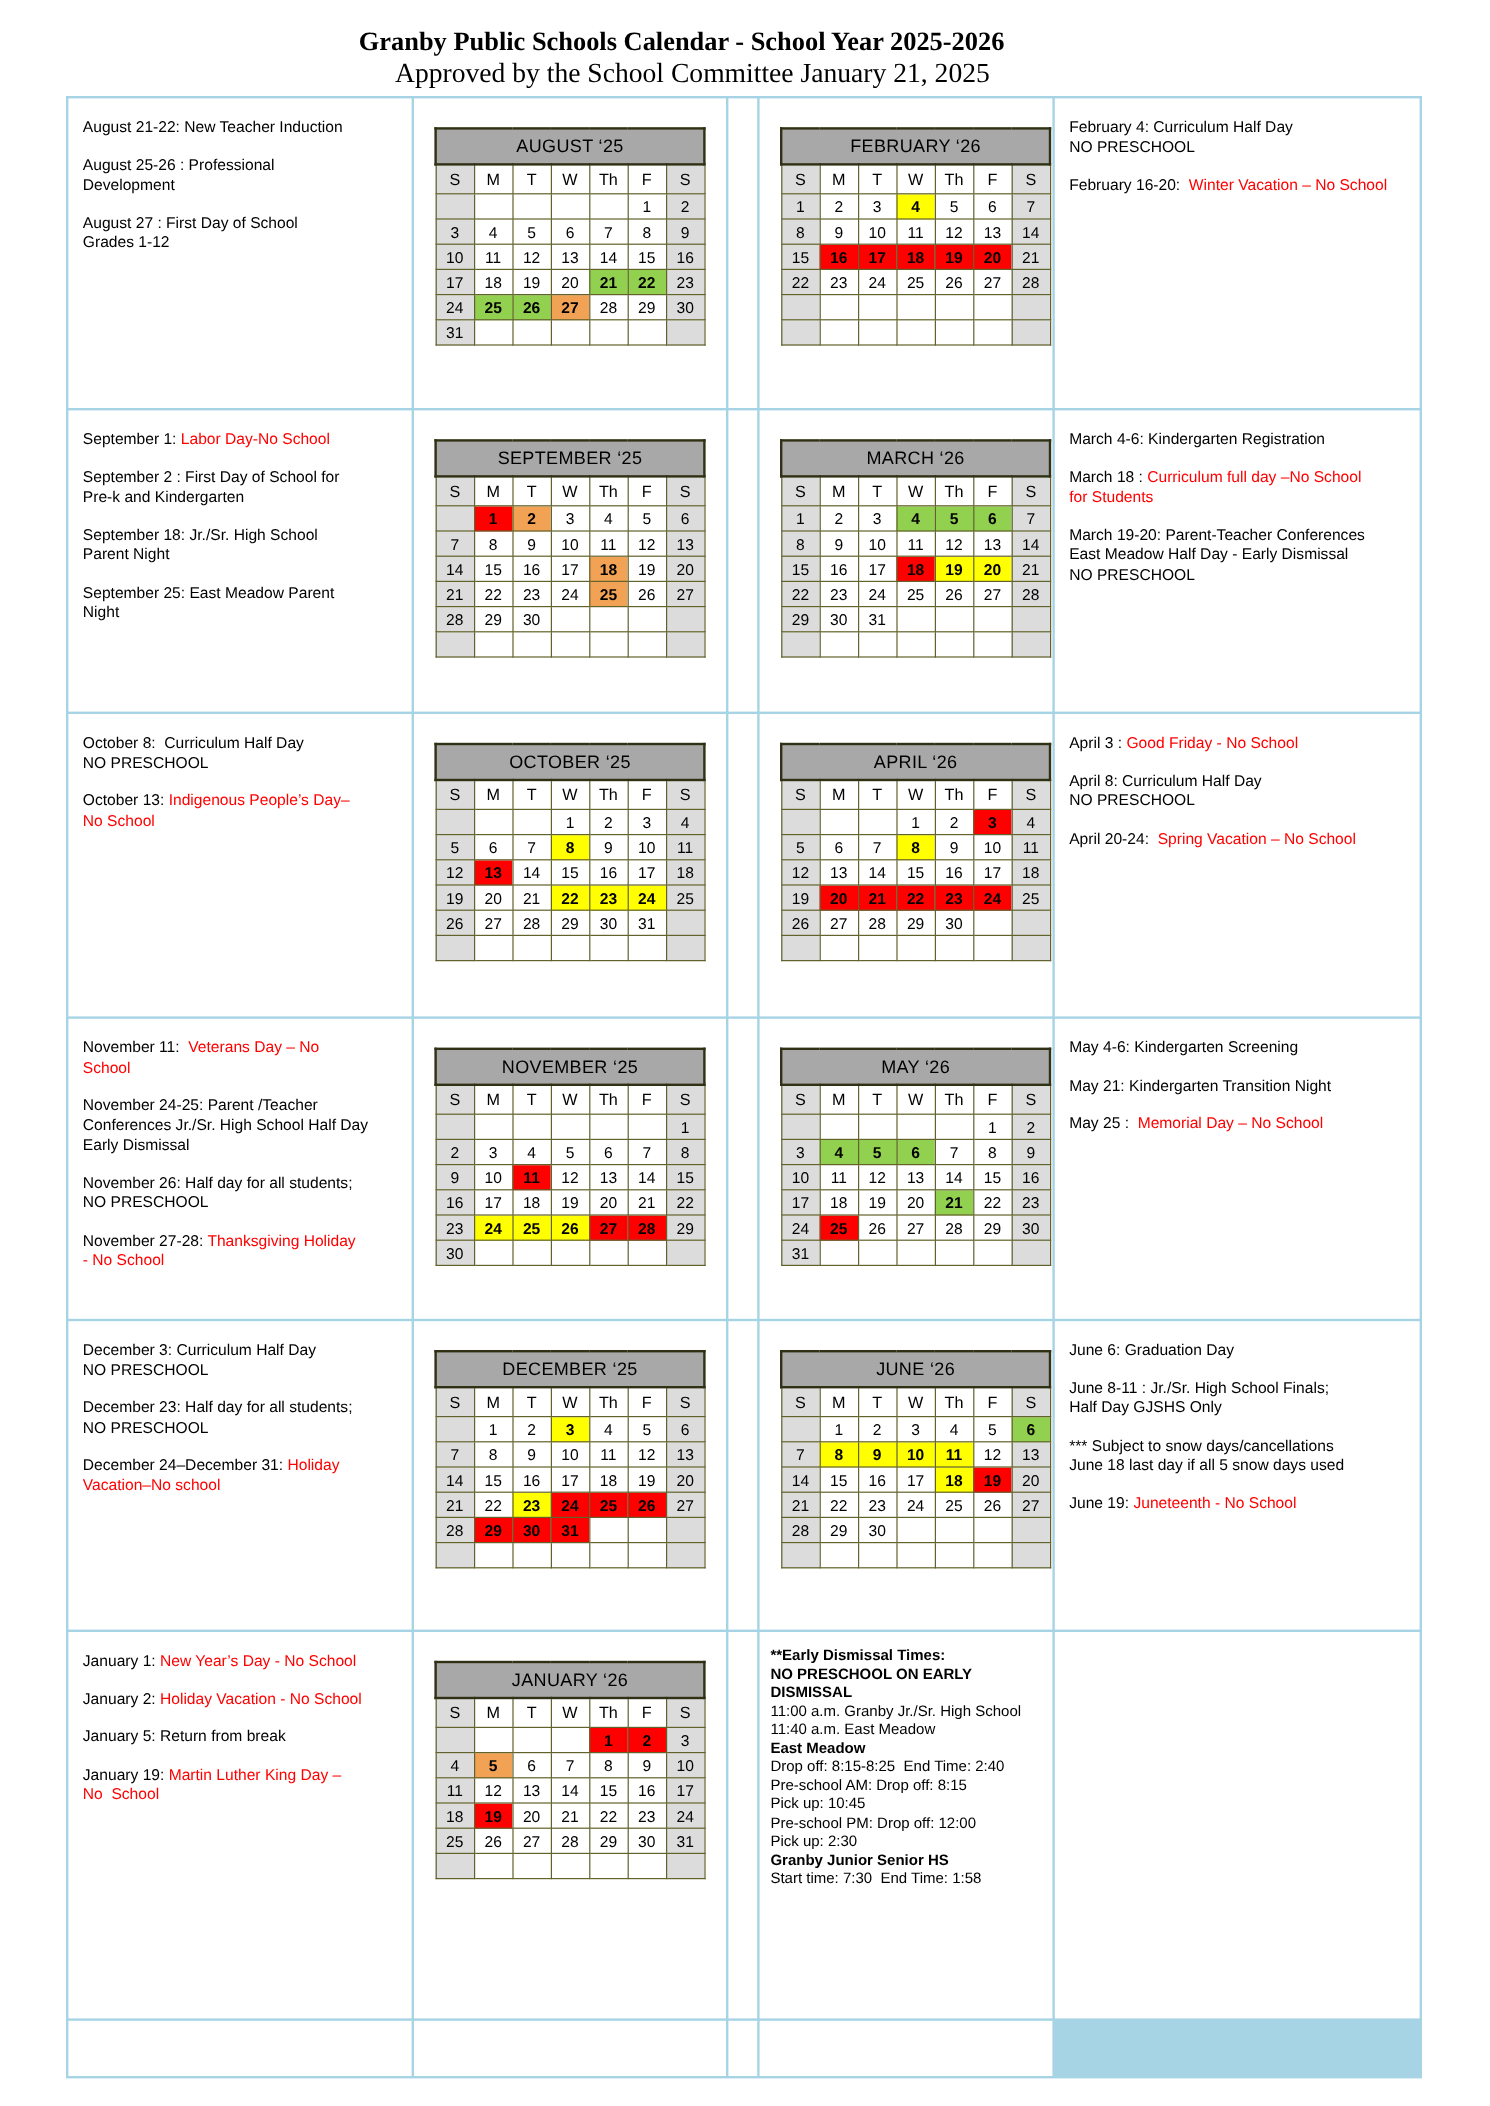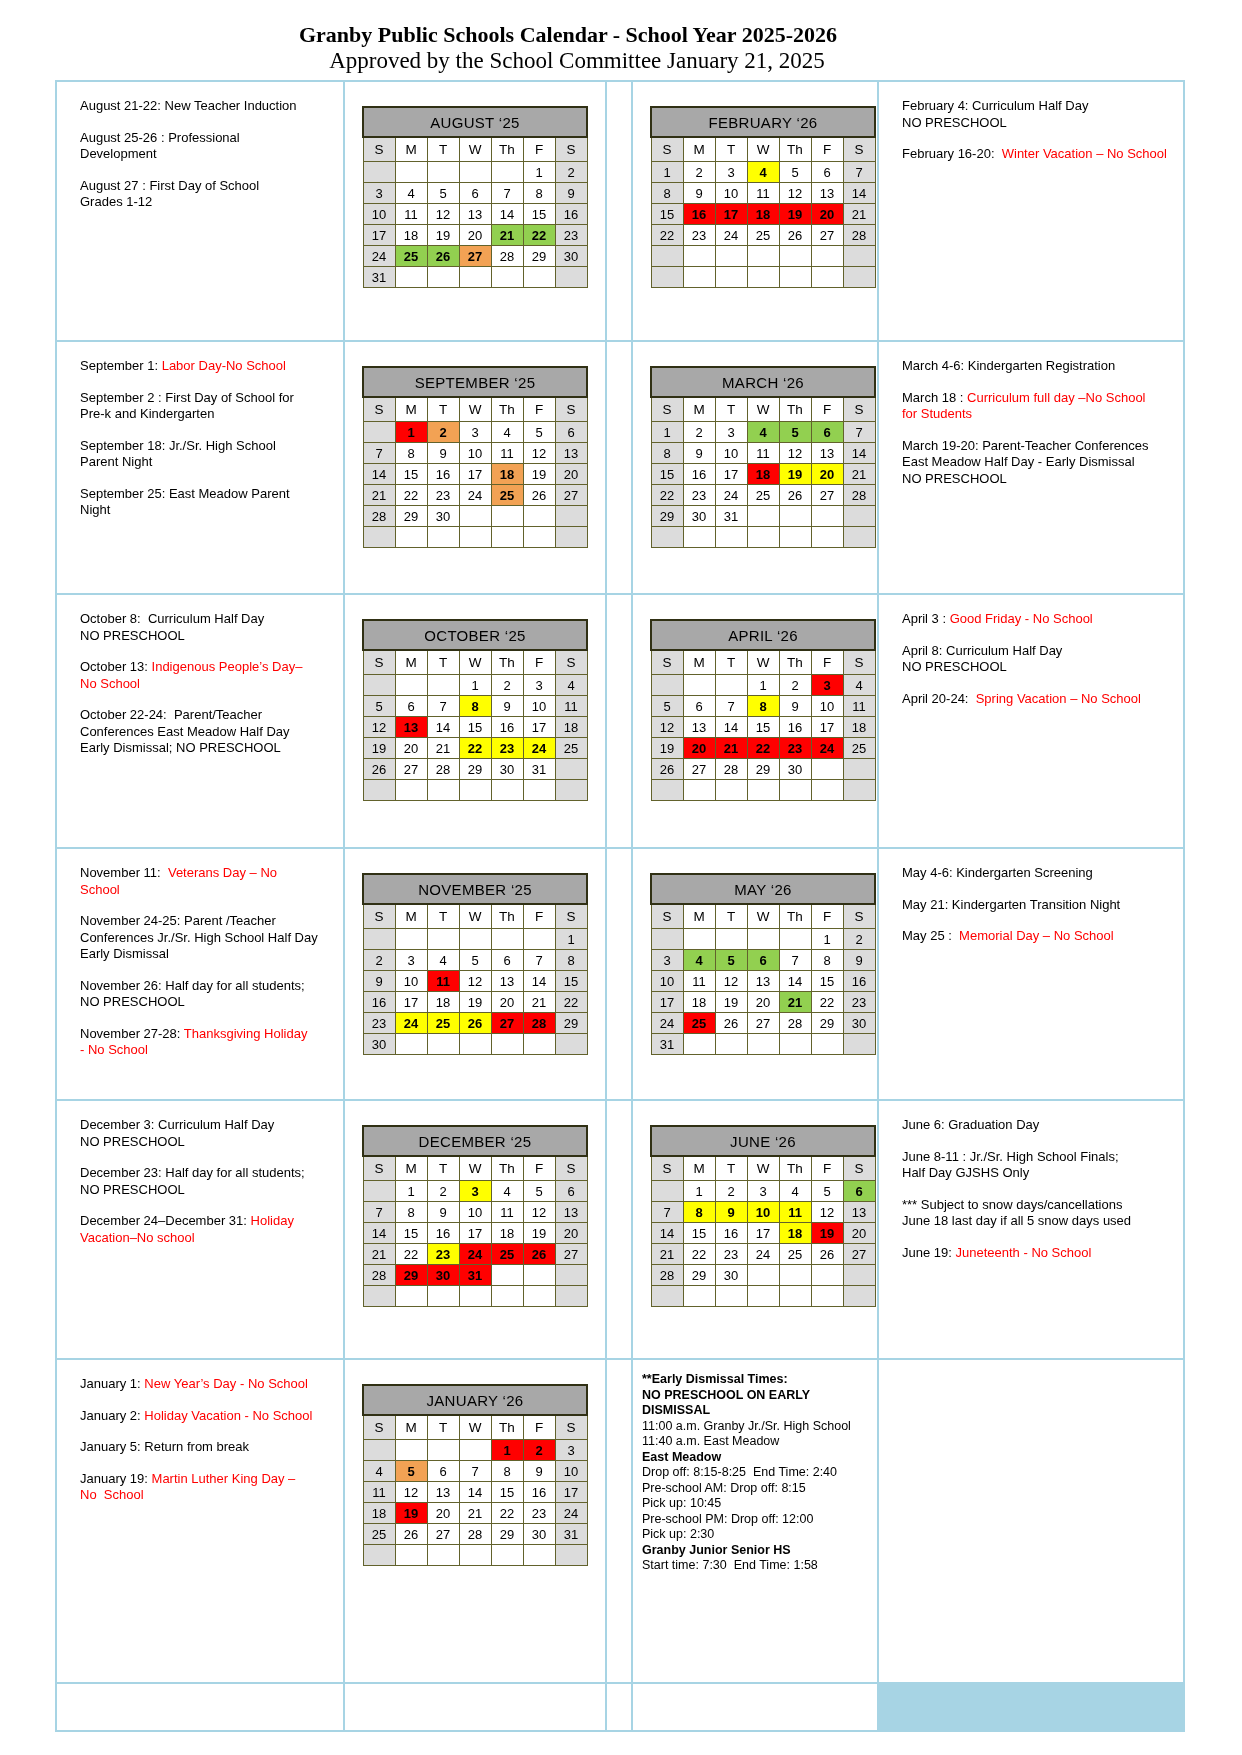--- a/index.html
+++ b/index.html
@@ -8,21 +8,21 @@
   .title{position:absolute;top:22px;left:12px;width:1112px;text-align:center;
          font-family:"Liberation Serif",serif;font-weight:bold;font-size:22px;}
   .subtitle{position:absolute;top:48px;left:0;width:1112px;text-align:center;
             font-family:"Liberation Serif",serif;font-size:23px;margin-left:21px;}
   .grid{position:absolute;left:55px;top:80px;display:grid;
         grid-template-columns:286px 260px 24px 244px 304px;
         grid-template-rows:258px 251px 252px 250px 257px 322px 46px;
         gap:2px;padding:2px;background:#A7D4E4;width:max-content;}
   .cell{background:#fff;overflow:hidden;}
   .notes{font-size:13px;line-height:16.5px;padding:16px 8px 0 11px;}
-  .notes p{margin:0 0 15px 12px;white-space:pre-wrap;}
+  .notes p{margin:0 0 15px 1px;white-space:pre-wrap;}
   .red{color:#FF0000;}
   .calbox{padding:24px 0 0 17px;}
   table.cal{border-collapse:collapse;}
   .cal td{width:31px;min-width:31px;height:20px;border:1.5px solid #62622C;
           text-align:center;font-size:13px;padding:0;background:#fff;line-height:1;}
   .cal tr.days td{height:23px;font-size:13.5px;}
   .cal td.mh{height:28px;font-size:15px;letter-spacing:.3px;background:#A8A8A8;
              border:2px solid #303014;}
   .cal td.we{background:#DCDCDC;}
   .cal td.hl{font-weight:bold;}
@@ -362,23 +362,20 @@
         <p><span>March 19-20: Parent-Teacher Conferences
 East Meadow Half Day - Early Dismissal
 NO PRESCHOOL</span></p>
       </div>
 
     <div class="cell notes">
         <p><span>October 8:  Curriculum Half Day
 NO PRESCHOOL</span></p>
         <p><span>October 13: </span><span class="red">Indigenous People’s Day–
 No School</span></p>
-        <p><span>October 22-24:  Parent/Teacher
-Conferences East Meadow Half Day
-Early Dismissal; NO PRESCHOOL</span></p>
       </div>
     <div class="cell calbox">
         <table class="cal">
           <tbody>
             <tr>
               <td class="mh" colspan="7">OCTOBER ‘25</td>
             </tr>
             <tr class="days">
               <td class="we">S</td>
               <td class="">M</td>

